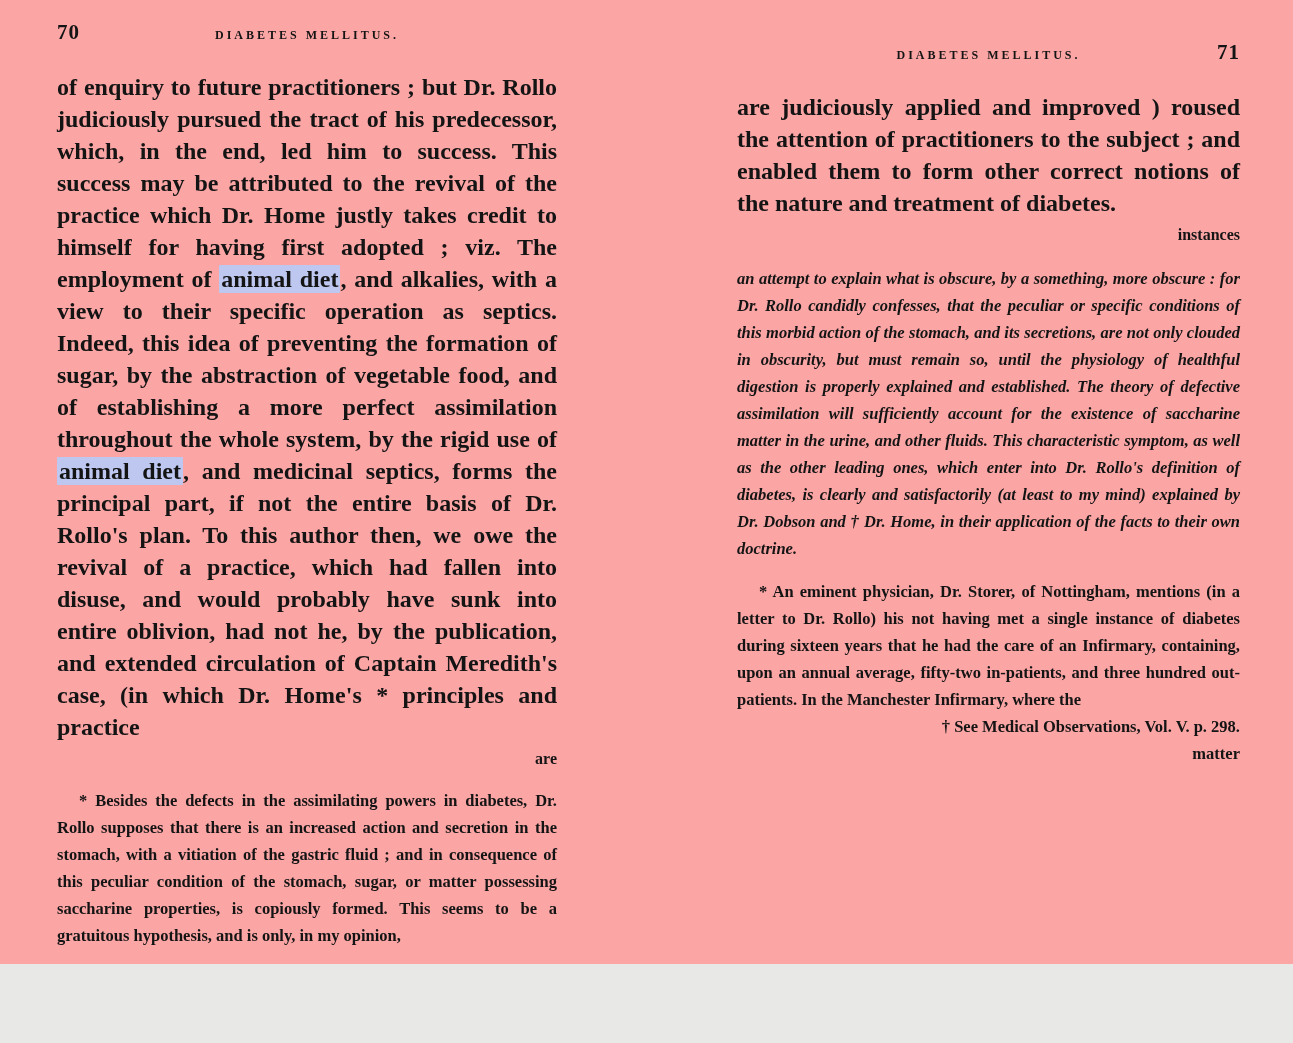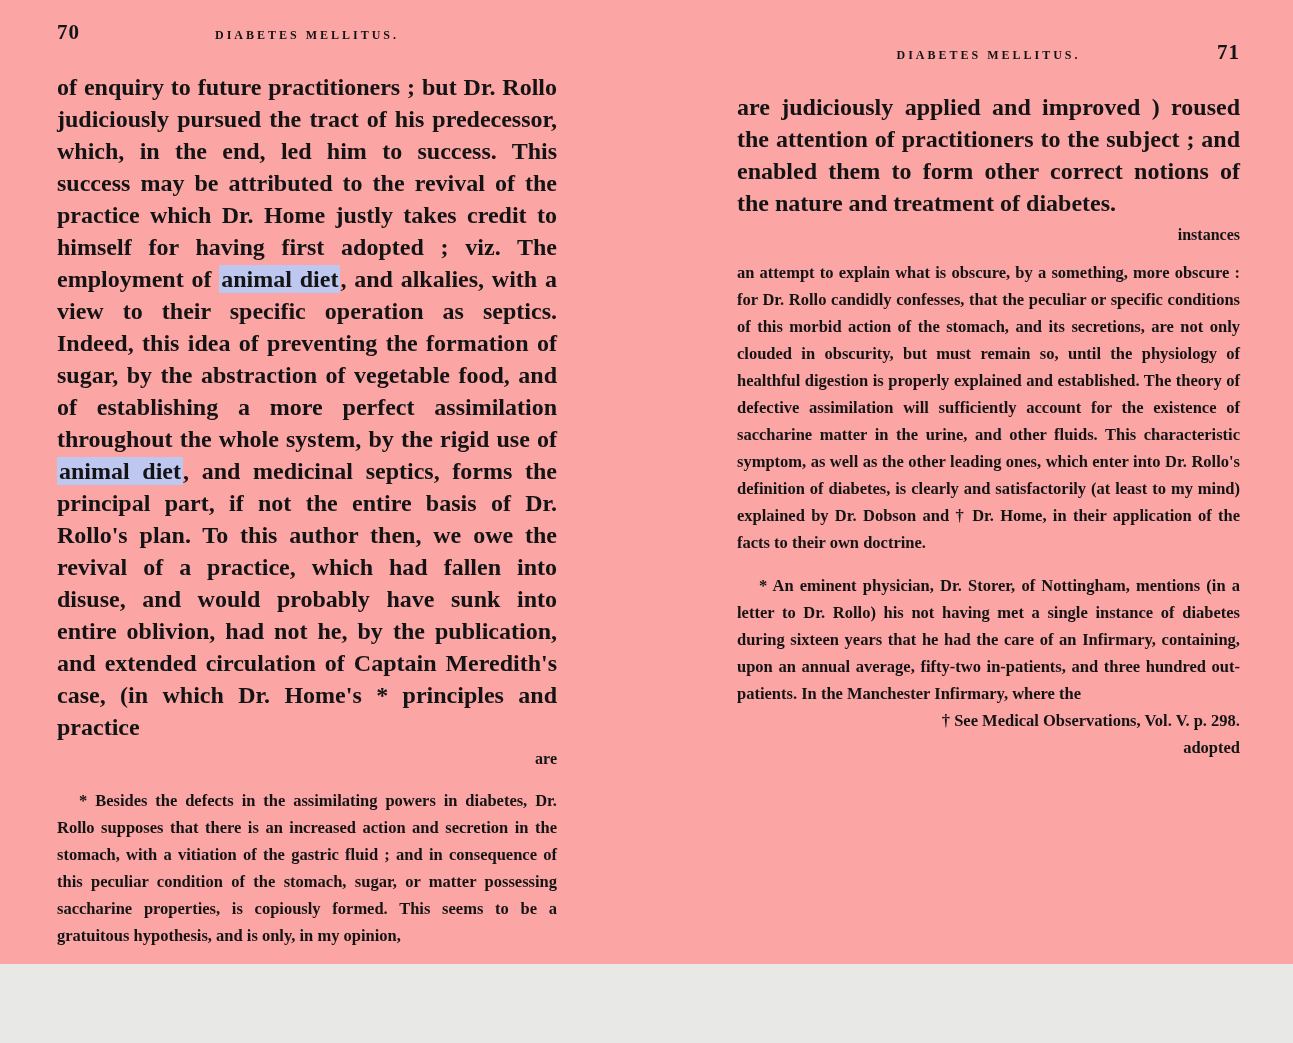--- a/index.html
+++ b/index.html
@@ -48,21 +48,21 @@
   .catchword.note-size { font-size:16.5px; line-height:27px; }
 
   .footnote {
     margin:12px 0 0 0;
     font-size:16.5px;
     line-height:27px;
     font-weight:bold;
     text-align:justify;
   }
   .footnote.indent { text-indent:22px; }
-  .footnote.cont { margin-top:8px; }
+  .footnote.cont { margin-top:14px;font-style:italic; }
   .footnote.no-gap { margin-top:16px; }
   .footnote-ref {
     margin:0 0 0 22px;
     font-size:16.5px;
     line-height:27px;
     font-weight:bold;
     text-align:right;
   }
 
   .hl { padding:1px 2px; border-radius:1px; }
@@ -98,16 +98,16 @@
 
 
     <div class="catchword body-size">instances</div>
 
     <p class="footnote cont">an attempt to explain what is obscure, by a something, more obscure : for Dr. Rollo candidly confesses, that the peculiar or specific conditions of this morbid action of the stomach, and its secretions, are not only clouded in obscurity, but must remain so, until the physiology of healthful digestion is properly explained and established. The theory of defective assimilation will sufficiently account for the existence of saccharine matter in the urine, and other fluids. This characteristic symptom, as well as the other leading ones, which enter into Dr. Rollo's definition of diabetes, is clearly and satisfactorily (at least to my mind) explained by Dr. Dobson and † Dr. Home, in their application of the facts to their own doctrine.</p>
 
     <p class="footnote indent no-gap">* An eminent physician, Dr. Storer, of Nottingham, mentions (in a letter to Dr. Rollo) his not having met a single instance of diabetes during sixteen years that he had the care of an Infirmary, containing, upon an annual average, fifty-two in-patients, and three hundred out-patients. In the Manchester Infirmary, where the</p>
 
     <p class="footnote-ref">† See Medical Observations, Vol. V. p. 298.</p>
 
-    <div class="catchword note-size">adopted</div>
+    <div class="catchword note-size">matter</div>
   </div>
 
 </div>
 
 </body></html>

